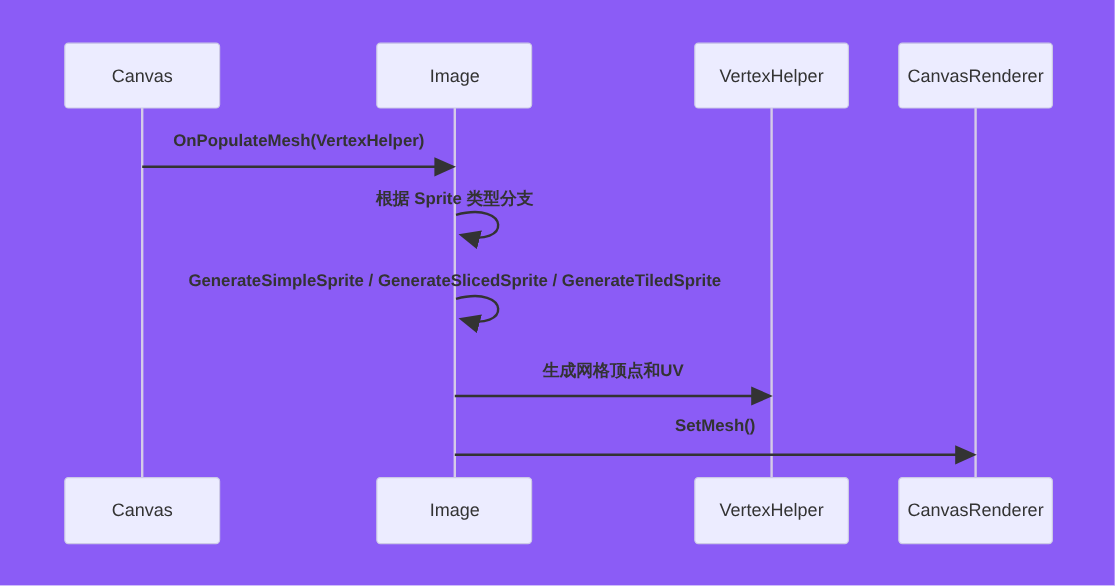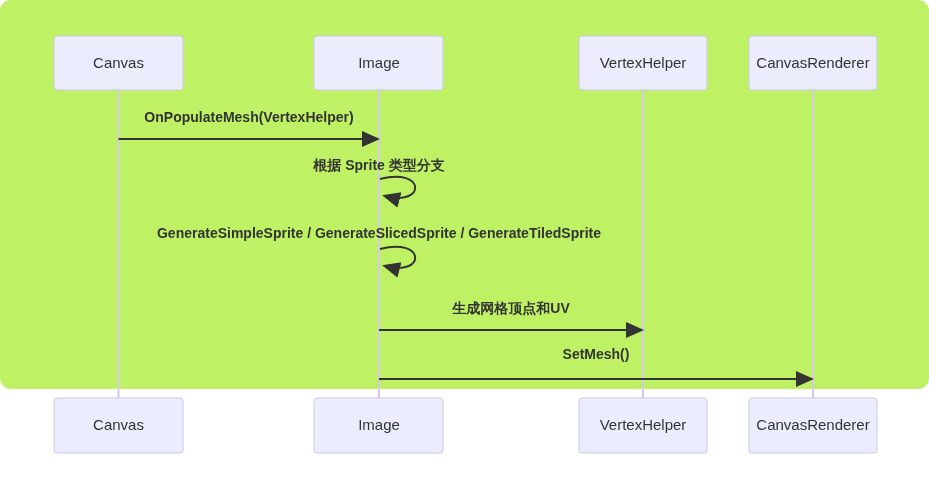--- a/index.html
+++ b/index.html
@@ -7,23 +7,22 @@
     padding: 0;
     background: #ffffff;
     width: 929px;
     height: 488px;
     overflow: hidden;
     font-family: "Liberation Sans", sans-serif;
   }
   .stage {
     position: relative;
     width: 929px;
-    height: 389px;
-    background: #bef264;
-    border-radius: 11px;
+    height: 488px;
+    background: #8b5cf6;
   }
   svg { display: block; }
   .actor-box {
     fill: #ececff;
     stroke: #ccc9e6;
     stroke-width: 1;
   }
   .actor-label {
     font-family: "Liberation Sans", sans-serif;
     font-size: 15px;

